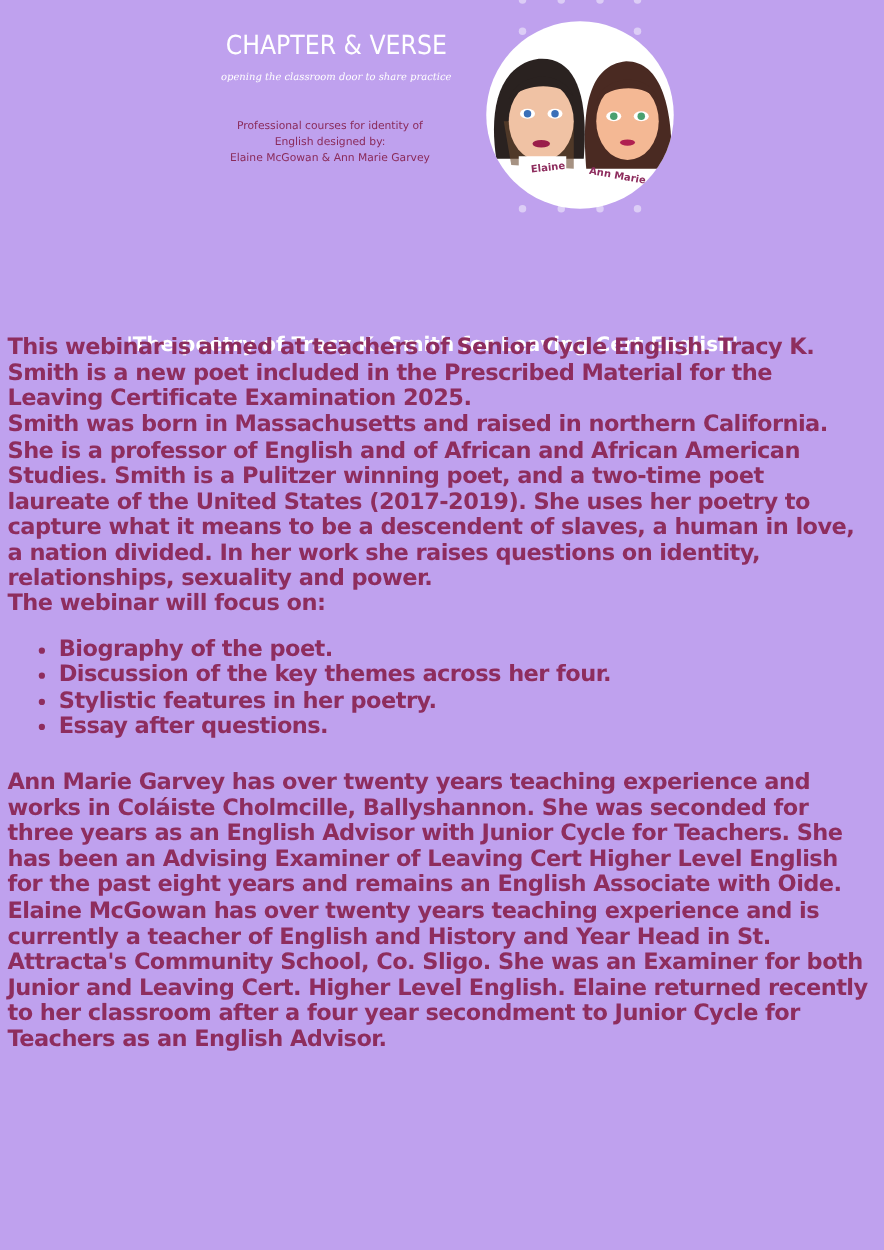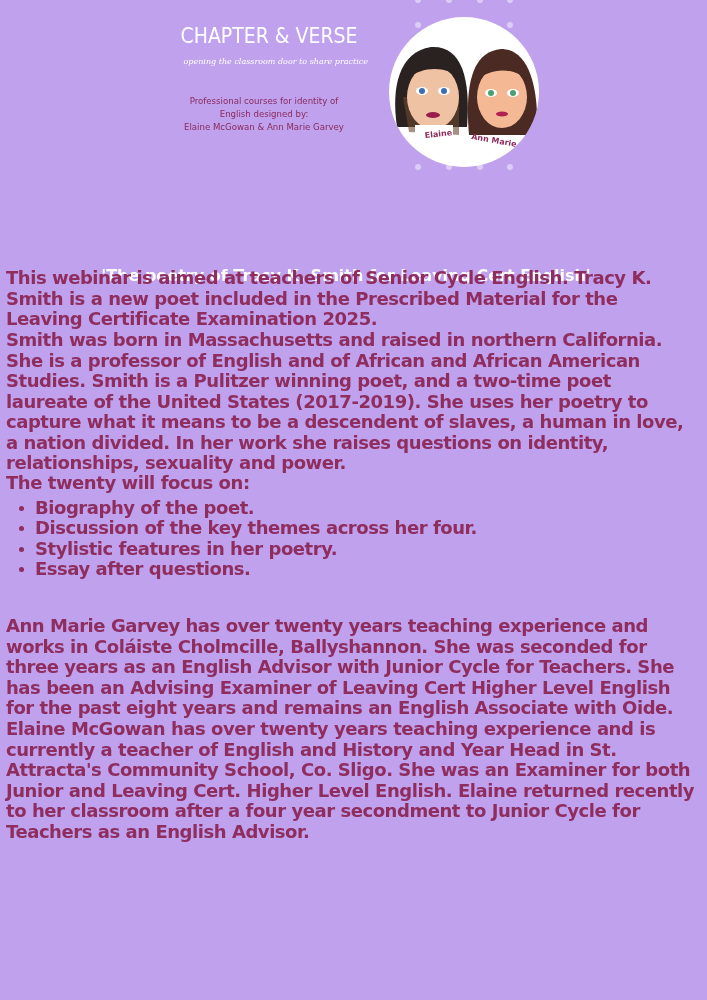--- a/index.html
+++ b/index.html
@@ -11,21 +11,21 @@
   }
   .brand-title {
     position: absolute; left: 170px; top: 24px; width: 198px;
     text-align: center; color: #ffffff;
     font-family: "DejaVu Sans", sans-serif;
     font-size: 21px; font-weight: normal; letter-spacing: 0px;
     font-stretch: condensed;
   }
   .brand-tagline {
     position: absolute; left: 170px; top: 57px; width: 198px;
-    text-align: right; color: #ffffff;
+    text-align: center; color: #ffffff;
     font-family: "DejaVu Serif", serif; font-style: italic;
     font-size: 8px;
   }
   .brand-desc {
     position: absolute; left: 160px; top: 95px; width: 208px;
     text-align: center; color: #8a2a5a;
     font-family: "DejaVu Sans", sans-serif;
     font-size: 8.6px; line-height: 13px;
   }
   .dot {
@@ -42,21 +42,21 @@
     text-align: center; color: #ffffff; font-weight: bold;
     font-family: "DejaVu Sans", sans-serif; font-size: 16px; margin-top: 45px;
   }
   .para {
     position: absolute; left: 6px; width: 690px;
     color: #8e2d5e; font-weight: bold;
     font-family: "DejaVu Sans", sans-serif;
     font-size: 18px; line-height: 20.5px;
     letter-spacing: -0.45px;
   }
-  .focus-list { margin: 4px; padding: 0; list-style: none; }
+  .focus-list { margin: 16px; padding: 0; list-style: none; }
   .focus-list li { position: relative; padding-left: 25px; }
   .focus-list li::before {
     content: ""; position: absolute; left: 9px; top: 8px;
     width: 5px; height: 5px; border-radius: 50%; background: #8e2d5e;
   }
 </style>
 </head>
 <body>
 
 <div class="brand-title">CHAPTER &amp; VERSE</div>
@@ -108,21 +108,21 @@
   </svg>
 </div>
 
 <div class="title">'The poetry of Tracy K. Smith for Leaving Cert English'</div>
 
 <div class="para" style="top:268px">This webinar is aimed at teachers of Senior Cycle English. Tracy K. Smith is a new poet included in the Prescribed Material for the Leaving Certificate Examination 2025.</div>
 
 <div class="para" style="top:330px">Smith was born in Massachusetts and raised in northern California. She is a professor of English and of African and African American Studies. Smith is a Pulitzer winning poet, and a two-time poet laureate of the United States (2017-2019). She uses her poetry to capture what it means to be a descendent of slaves, a human in love, a nation divided. In her work she raises questions on identity, relationships, sexuality and power.</div>
 
 <div class="para" style="top:473px">
-  <div>The twenty will focus on:</div>
+  <div>The webinar will focus on:</div>
   <ul class="focus-list">
     <li>Biography of the poet.</li>
     <li>Discussion of the key themes across her four.</li>
     <li>Stylistic features in her poetry.</li>
     <li>Essay after questions.</li>
   </ul>
 </div>
 
 <div class="para" style="top:616px">Ann Marie Garvey has over twenty years teaching experience and works in Coláiste Cholmcille, Ballyshannon. She was seconded for three years as an English Advisor with Junior Cycle for Teachers. She has been an Advising Examiner of Leaving Cert Higher Level English for the past eight years and remains an English Associate with Oide.</div>
 

